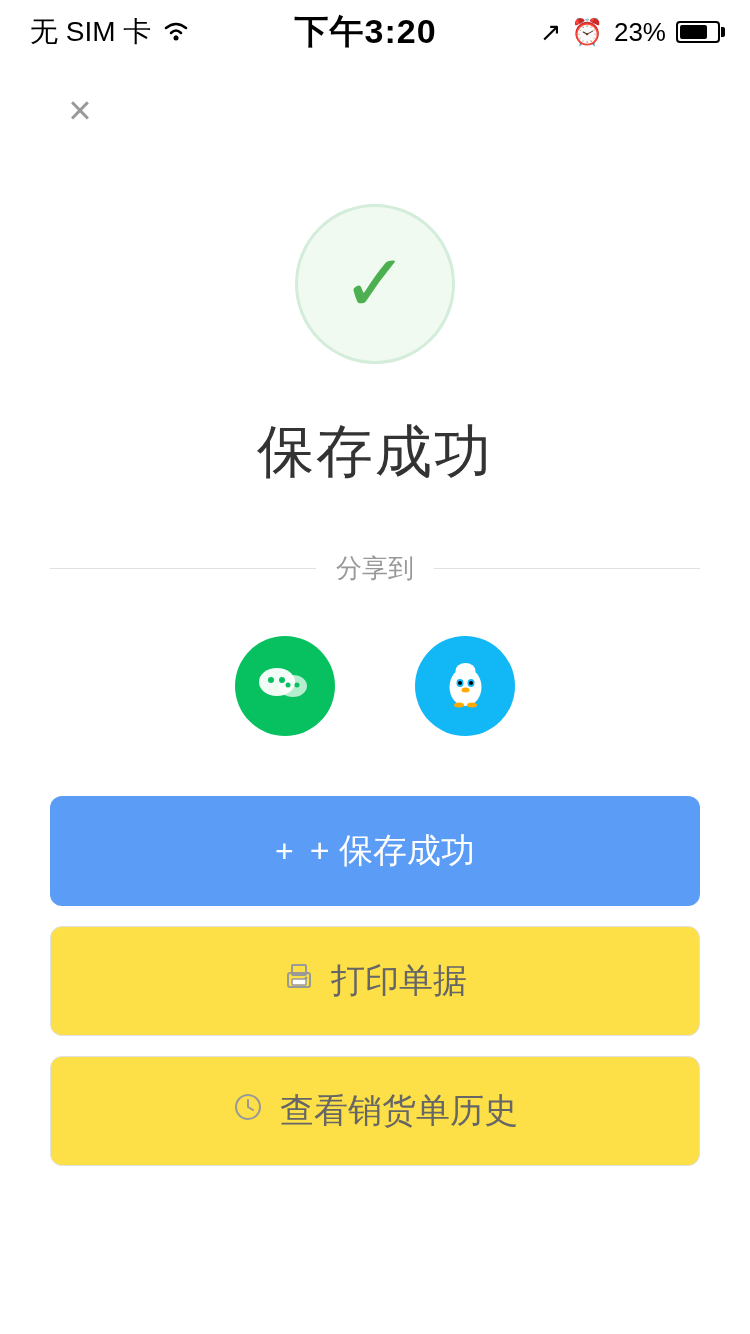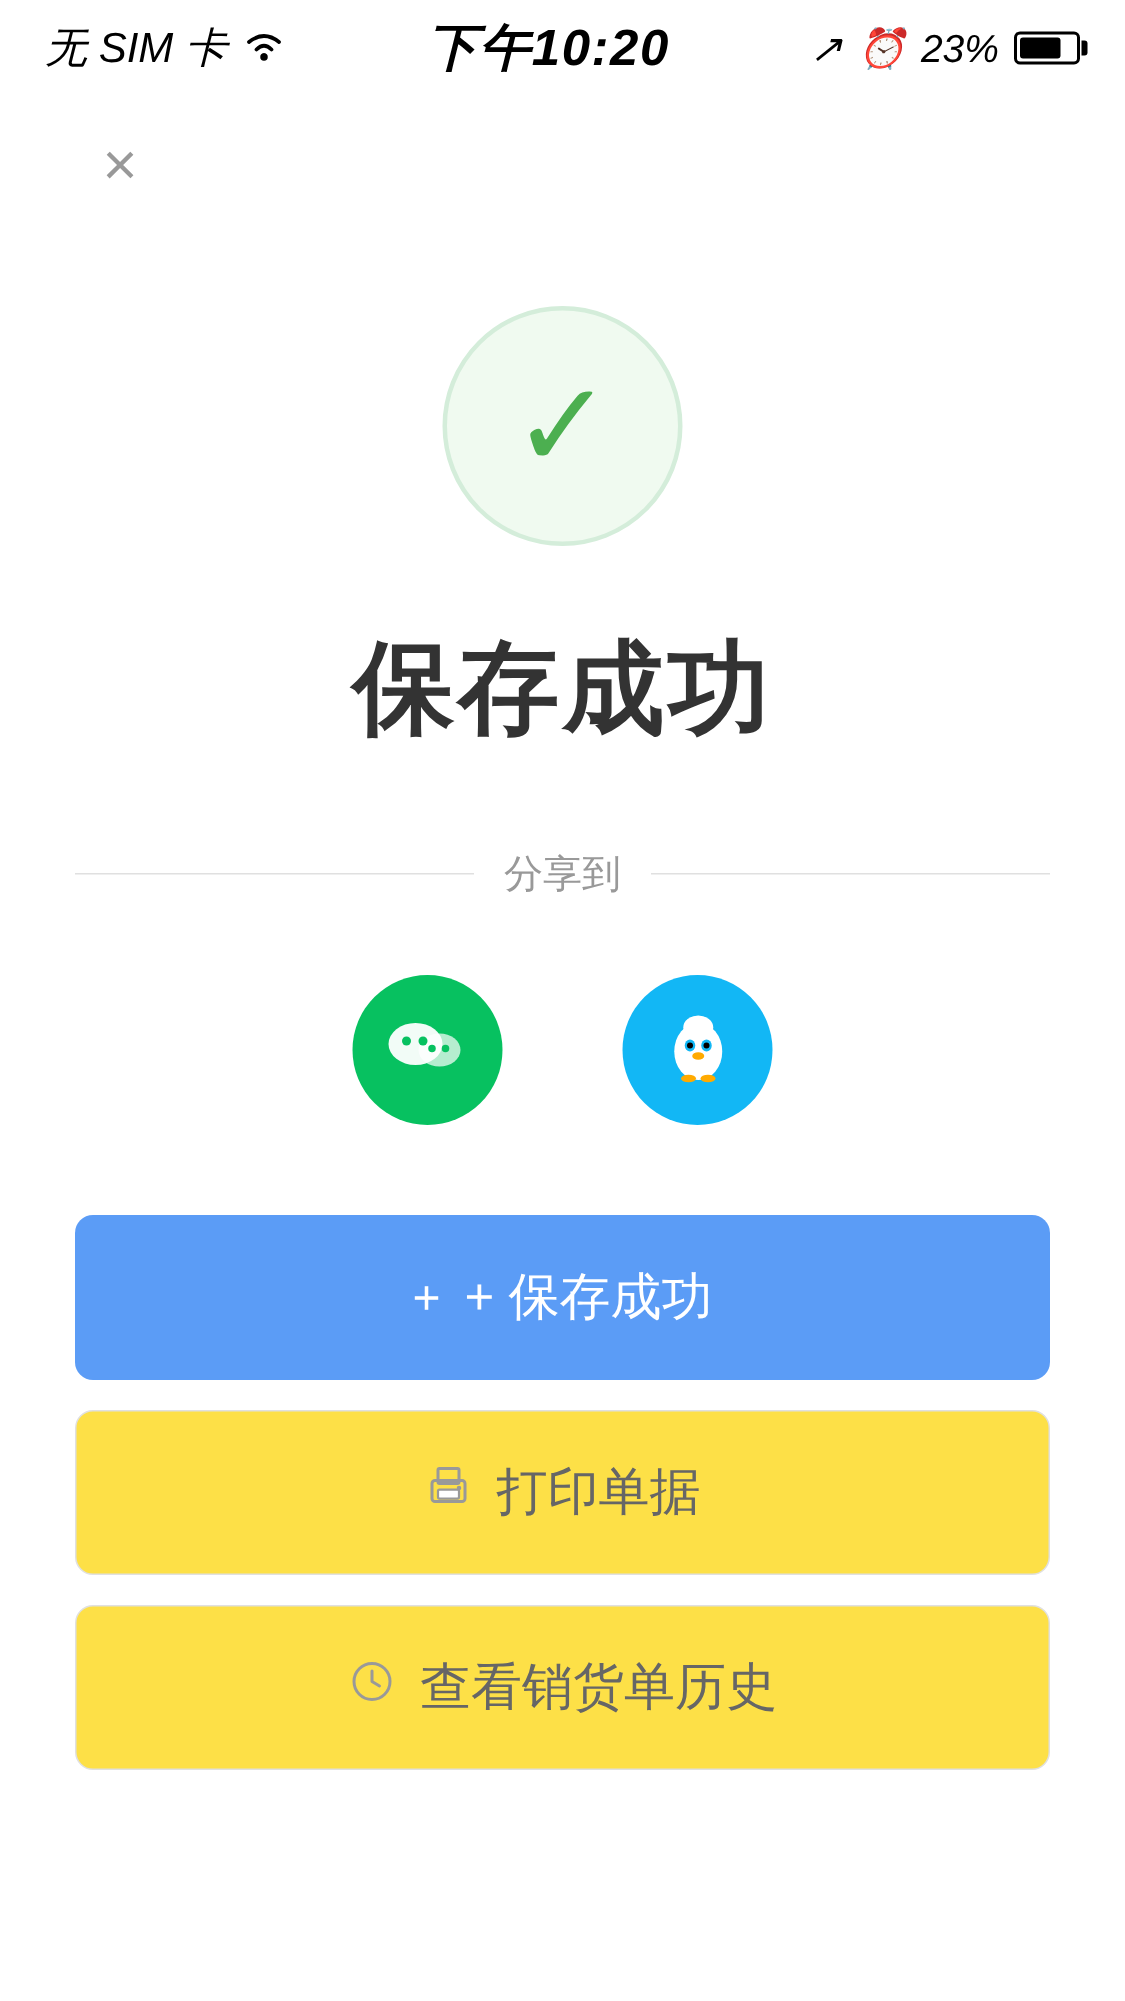--- a/index.html
+++ b/index.html
@@ -20,21 +20,20 @@
 
     
     .status-bar {
       width: 100%;
       height: 64px;
       display: flex;
       align-items: center;
       justify-content: space-between;
       padding: 0 30px;
       background: #ffffff;
-      font-style: italic;
     }
 
     .status-left {
       display: flex;
       align-items: center;
       gap: 10px;
       font-size: 28px;
       color: #000;
       font-weight: 500;
     }
@@ -126,23 +125,23 @@
     }
 
     .checkmark {
       font-size: 80px;
       color: #4CAF50;
       line-height: 1;
     }
 
     
     .success-title {
-      font-size: 68px;
+      font-size: 57px;
       color: #333;
-      font-weight: 700;
+      font-weight: 400;
       margin-bottom: 60px;
       letter-spacing: 2px;
     }
 
     
     .share-section {
       width: 100%;
       padding: 0 50px;
       margin-bottom: 60px;
       font-family: Liberation Serif, serif;
@@ -249,21 +248,21 @@
     <span>无 SIM 卡</span>
     <span>
       <svg width="30" height="22" viewBox="0 0 30 22">
         <path d="M15 18 L15 18" stroke="#000" stroke-width="3" stroke-linecap="round"></path>
         <path d="M10 14 Q15 9 20 14" stroke="#000" stroke-width="2.5" fill="none" stroke-linecap="round"></path>
         <path d="M5 9 Q15 1 25 9" stroke="#000" stroke-width="2.5" fill="none" stroke-linecap="round"></path>
         <circle cx="15" cy="19" r="2.5" fill="#000"></circle>
       </svg>
     </span>
   </div>
-  <div class="status-center">下午10:20</div>
+  <div class="status-center">下午3:20</div>
   <div class="status-right">
     <span>↗</span>
     <span>⏰</span>
     <span>23%</span>
     <span class="battery-icon">
       <span class="battery-fill"></span>
     </span>
   </div>
 </div>
 

